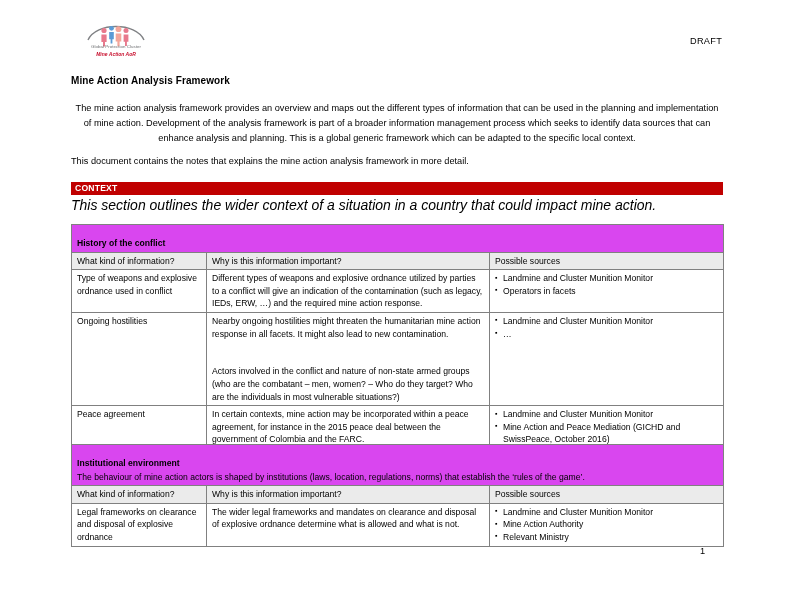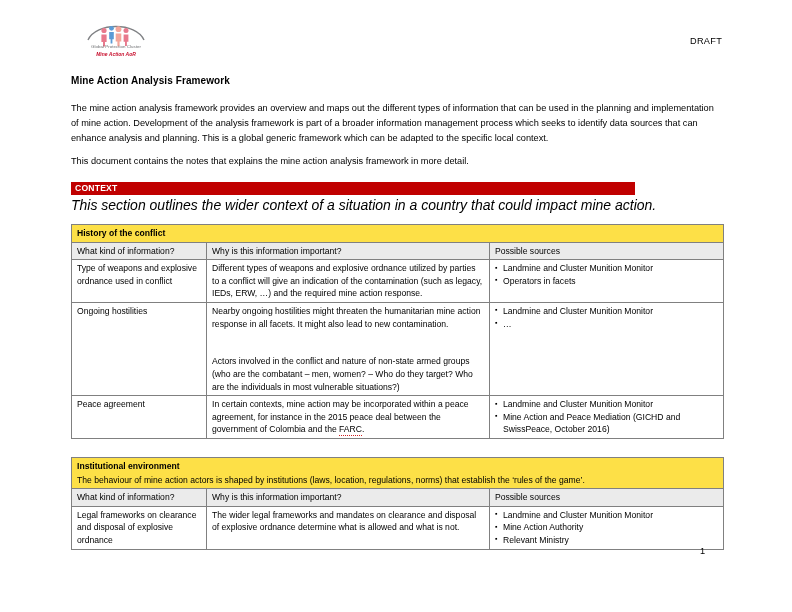--- a/index.html
+++ b/index.html
@@ -78,29 +78,29 @@
     letter-spacing: 0.1px;
   }
   .para {
     position: absolute;
     left: 71px;
     width: 652px;
     font-size: 9.2px;
     line-height: 15.2px;
     text-align: left;
   }
-  .para-1 { top: 101px; }
+  .para-1 { top: 101px; text-align: center; }
   .para-2 { top: 154px; }
 
   
   .section-band {
     position: absolute;
     left: 71px;
     top: 182px;
-    width: 564px;
+    width: 652px;
     height: 13px;
     background: #c00000;
     color: #ffffff;
     font-size: 8.6px;
     font-weight: bold;
     letter-spacing: 0.2px;
     line-height: 13px;
     padding-left: 4px;
     box-sizing: border-box;
   }
@@ -125,24 +125,24 @@
     border: 1px solid #808080;
     vertical-align: top;
     padding: 2px 4px 2px 5px;
     line-height: 12.6px;
   }
   .tbl .c1 { width: 135px; }
   .tbl .c2 { width: 283px; }
   .tbl .c3 { width: 234px; }
 
   .band-row td {
-    background: #fde047;
+    background: #d946ef;
     font-weight: bold;
     border: 1px solid #808080;
-    padding: 2px 4px 2px 5px;
+    padding: 12px 4px 2px 5px;
   }
   .band-title { font-weight: bold; }
   .band-sub {
     font-weight: normal;
     display: block;
     padding-top: 1px;
   }
   .hdr-row td {
     background: #ebebeb;
     font-weight: normal;
@@ -167,21 +167,21 @@
   }
 
   .gap-para { display: block; height: 12.6px; }
 
   .spell {
     border-bottom: 1.2px dotted #d02020;
     padding-bottom: 0.5px;
   }
 
   .table-1 { left: 71px; top: 224px; }
-  .table-2 { left: 71px; top: 457px; }
+  .table-2 { left: 71px; top: 444px; }
 
   .page-num {
     position: absolute;
     left: 700px;
     top: 546px;
     font-size: 9.2px;
   }
 </style>
 </head>
 <body>

